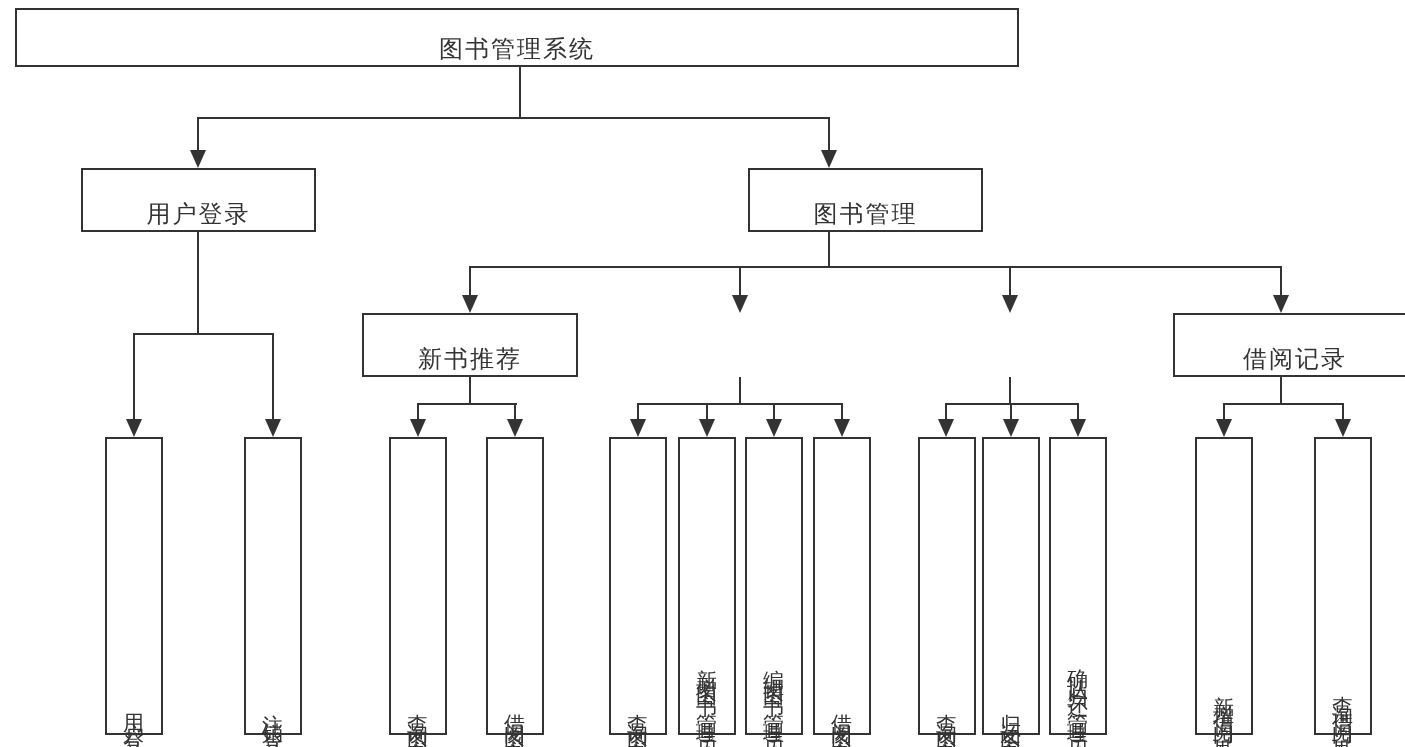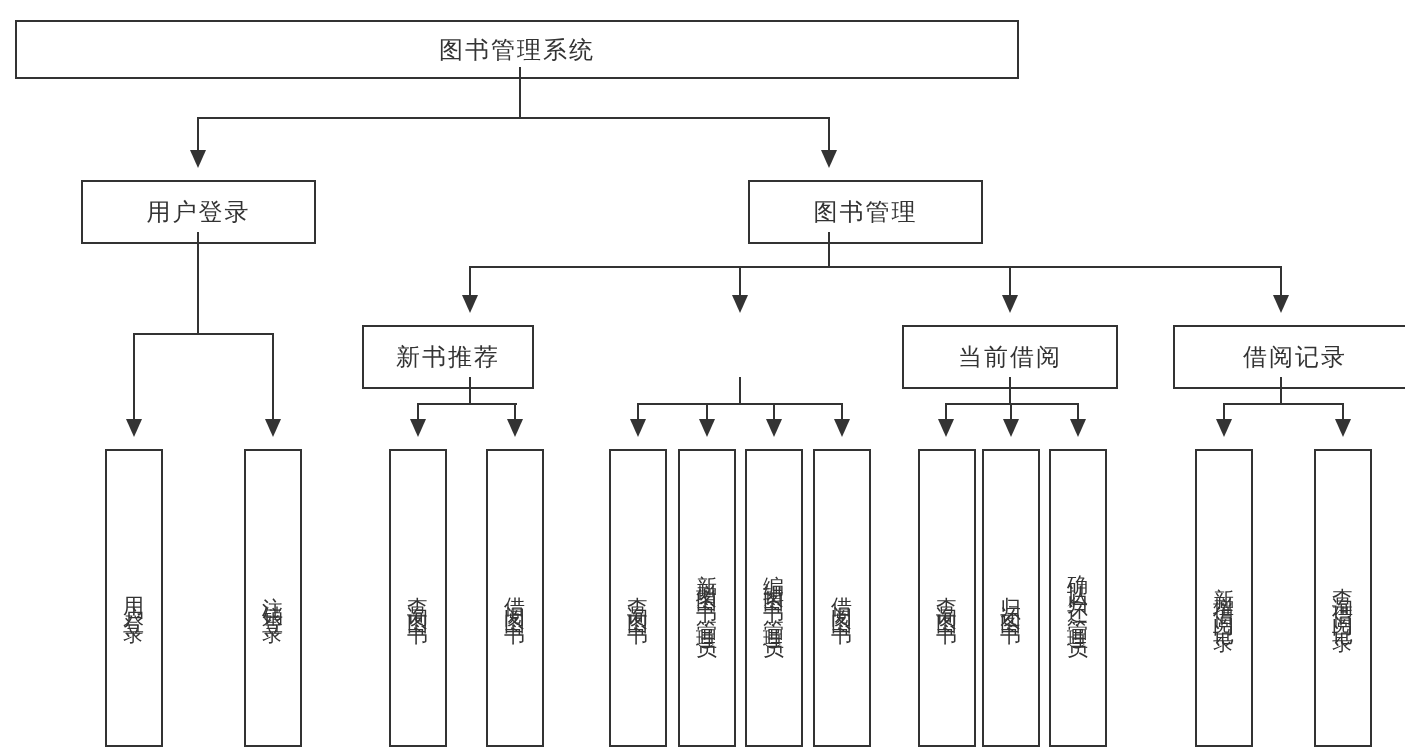--- a/index.html
+++ b/index.html
@@ -9,24 +9,23 @@
     background:#ffffff;
     overflow:hidden;
     font-family:"Liberation Sans","DejaVu Sans",sans-serif;
   }
   .box{
     position:absolute;
     box-sizing:border-box;
     border:2px solid #333333;
     background:#ffffff;
     display:flex;
-    align-items:center;
+    align-items:flex-end;
     justify-content:center;
     color:#333333;
-    margin-top:12px;
   }
   .box .lbl{
     font-size:24px;
     letter-spacing:2px;
     white-space:nowrap;
     color:#333333;
   }
   .box .vlbl{
     writing-mode:vertical-rl;
     text-orientation:mixed;
@@ -93,25 +92,22 @@
   <div class="line" style="left:469px;top:266px;width:813px;height:2px"></div>
   <div class="line" style="left:469px;top:266px;width:2px;height:29px"></div>
   <div class="line" style="left:739px;top:266px;width:2px;height:29px"></div>
   <div class="line" style="left:1009px;top:266px;width:2px;height:29px"></div>
   <div class="line" style="left:1280px;top:266px;width:2px;height:29px"></div>
   <div class="arrowhead" style="left:462px;top:295px"></div>
   <div class="arrowhead" style="left:732px;top:295px"></div>
   <div class="arrowhead" style="left:1002px;top:295px"></div>
   <div class="arrowhead" style="left:1273px;top:295px"></div>
 
-  <div class="box" style="left:362px;top:313px;width:172px;height:64px">
+  <div class="box" style="left:362px;top:313px;width:216px;height:64px">
     <span class="lbl">新书推荐</span>
-  </div>
-  <div class="box" style="left:902px;top:313px;width:216px;height:64px">
-    <span class="lbl">当前借阅</span>
   </div>
   <div class="box" style="left:1173px;top:313px;width:244px;height:64px">
     <span class="lbl">借阅记录</span>
   </div>
 
   <div class="line" style="left:469px;top:377px;width:2px;height:28px"></div>
   <div class="line" style="left:417px;top:403px;width:100px;height:2px"></div>
   <div class="line" style="left:417px;top:403px;width:2px;height:16px"></div>
   <div class="line" style="left:514px;top:403px;width:2px;height:16px"></div>
   <div class="arrowhead" style="left:410px;top:419px"></div>

